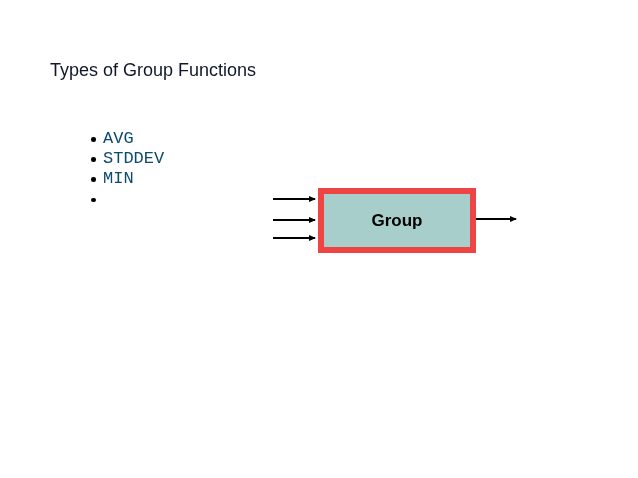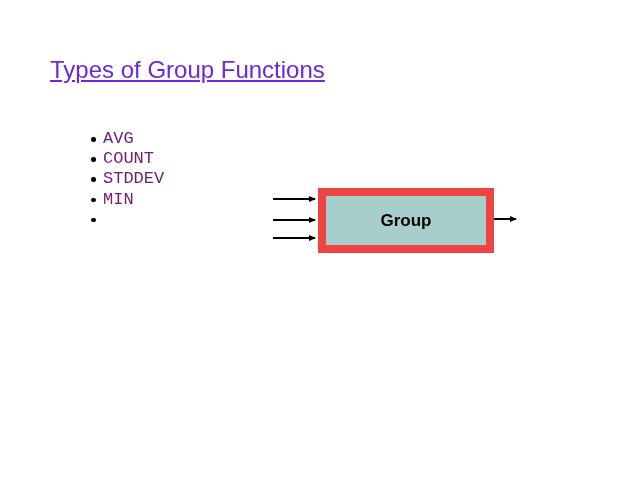--- a/index.html
+++ b/index.html
@@ -12,62 +12,61 @@
     width: 638px;
     height: 478px;
     background: #ffffff;
     overflow: hidden;
     font-family: "Liberation Sans", sans-serif;
   }
   .title {
     position: absolute;
     left: 50px;
     top: 53px;
-    font-size: 24px;
+    font-size: 18px;
     line-height: 34px;
-    color: #6d28d9;
+    color: #0f172a;
     white-space: nowrap;
-    text-decoration: underline;
   }
   .bullets {
     position: absolute;
     left: 91px;
     top: 129px;
     margin: 0;
     padding: 0;
     list-style: none;
   }
   .bullets li {
     position: relative;
     padding-left: 12px;
     height: 20.2px;
     font-family: "Liberation Mono", monospace;
     font-size: 17px;
     line-height: 20.2px;
-    color: #701a75;
+    color: #0c4a6e;
     white-space: nowrap;
   }
   .dot {
     position: absolute;
     left: 0;
     top: 8px;
     width: 4.5px;
     height: 4.5px;
     border-radius: 50%;
     background: #000000;
   }
   .group-box {
     position: absolute;
     left: 318px;
     top: 188px;
-    width: 176px;
+    width: 158px;
     height: 65px;
     box-sizing: border-box;
     background: #a8cecb;
-    border: 8px solid #ef4444;
+    border: 6px solid #ef4444;
     display: flex;
     flex-direction: column;
     align-items: center;
     justify-content: center;
     text-align: center;
     font-weight: bold;
     font-size: 17px;
     line-height: 19.5px;
     color: #000000;
   }
@@ -83,24 +82,20 @@
 <body>
 
 <div class="slide">
 
   <div class="title">Types of Group Functions</div>
 
   <ul class="bullets">
     <li>
       <span class="dot"></span>
       <span>AVG</span>
-    </li>
-    <li>
-      <span class="dot"></span>
-      <span>COUNT</span>
     </li>
     <li>
       <span class="dot"></span>
       <span>STDDEV</span>
     </li>
     <li>
       <span class="dot"></span>
       <span>MIN</span>
     </li>
     <li>

